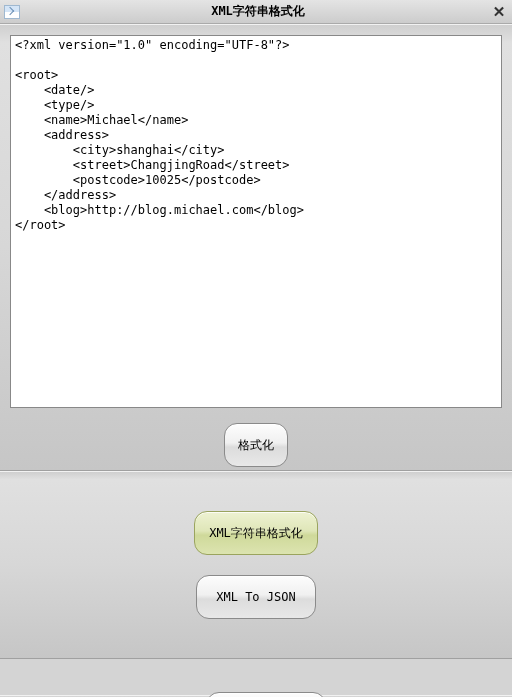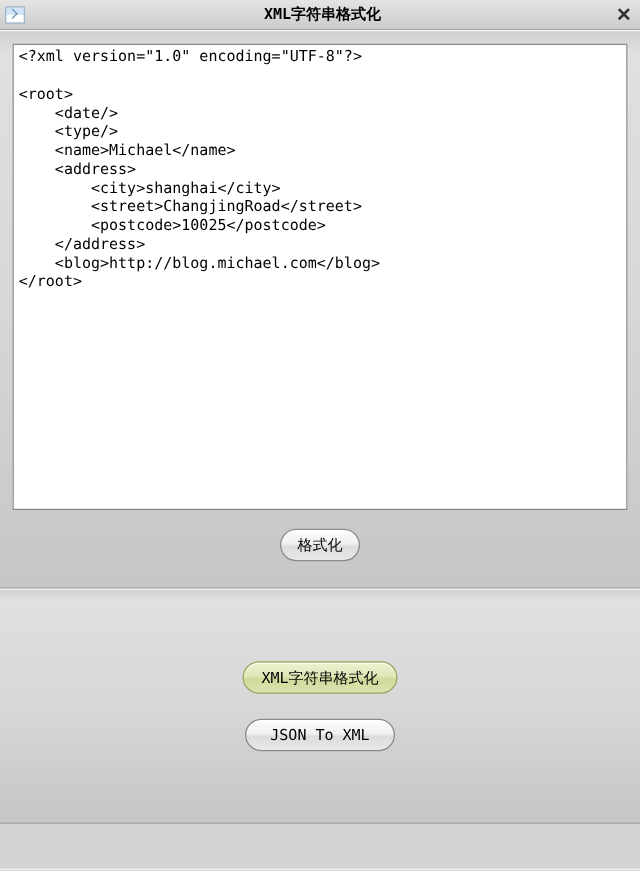--- a/index.html
+++ b/index.html
@@ -128,21 +128,21 @@
     background: #ffcc33;
     box-shadow: 0 0 2px #ff9900;
   }
   .bottom-section .center-wrap {
     flex: 1;
     display: flex;
     justify-content: center;
   }
   .btn {
     min-width: 120px;
-    height: 26px;
+    height: 44px;
     border: 1px solid #8a8a8a;
     border-radius: 13px;
     background: linear-gradient(to bottom, #fdfdfd 0%, #f0f0f0 45%, #dcdcdc 55%, #e8e8e8 100%);
     font-family: "SimSun","宋体",monospace;
     font-size: 12px;
     color: #000;
     cursor: pointer;
     padding: 0 14px;
     white-space: nowrap;
     box-shadow: inset 0 1px 0 rgba(255,255,255,0.8);
@@ -176,21 +176,21 @@
     &lt;/address&gt;
     &lt;blog&gt;http://blog.michael.com&lt;/blog&gt;
 &lt;/root&gt;</textarea>
   <div class="btn-row">
     <button class="btn small">格式化</button>
   </div>
 </div>
 
 <div class="section mid-section">
   <button class="btn active">XML字符串格式化</button>
-  <button class="btn">JSON To XML</button>
+  <button class="btn">XML To JSON</button>
 </div>
 
 <div class="section bottom-section">
   <div class="tool-icon"></div>
   <div class="center-wrap">
     <button class="btn">生成Bean文件</button>
   </div>
 </div>
 
 </body></html>

